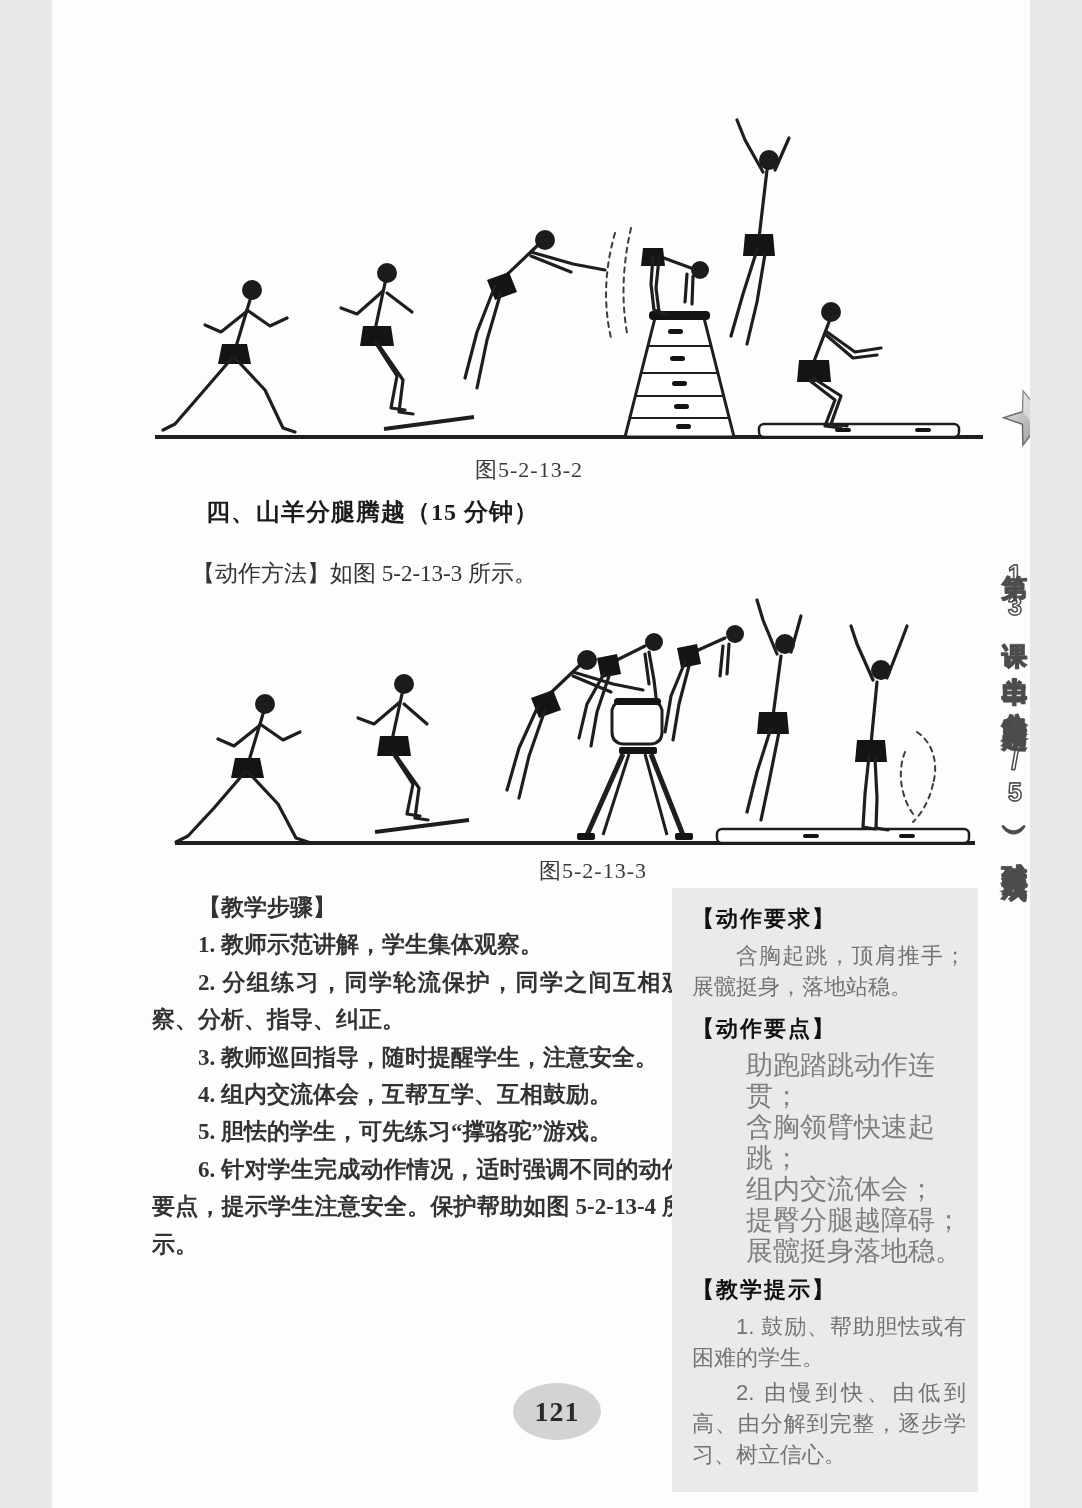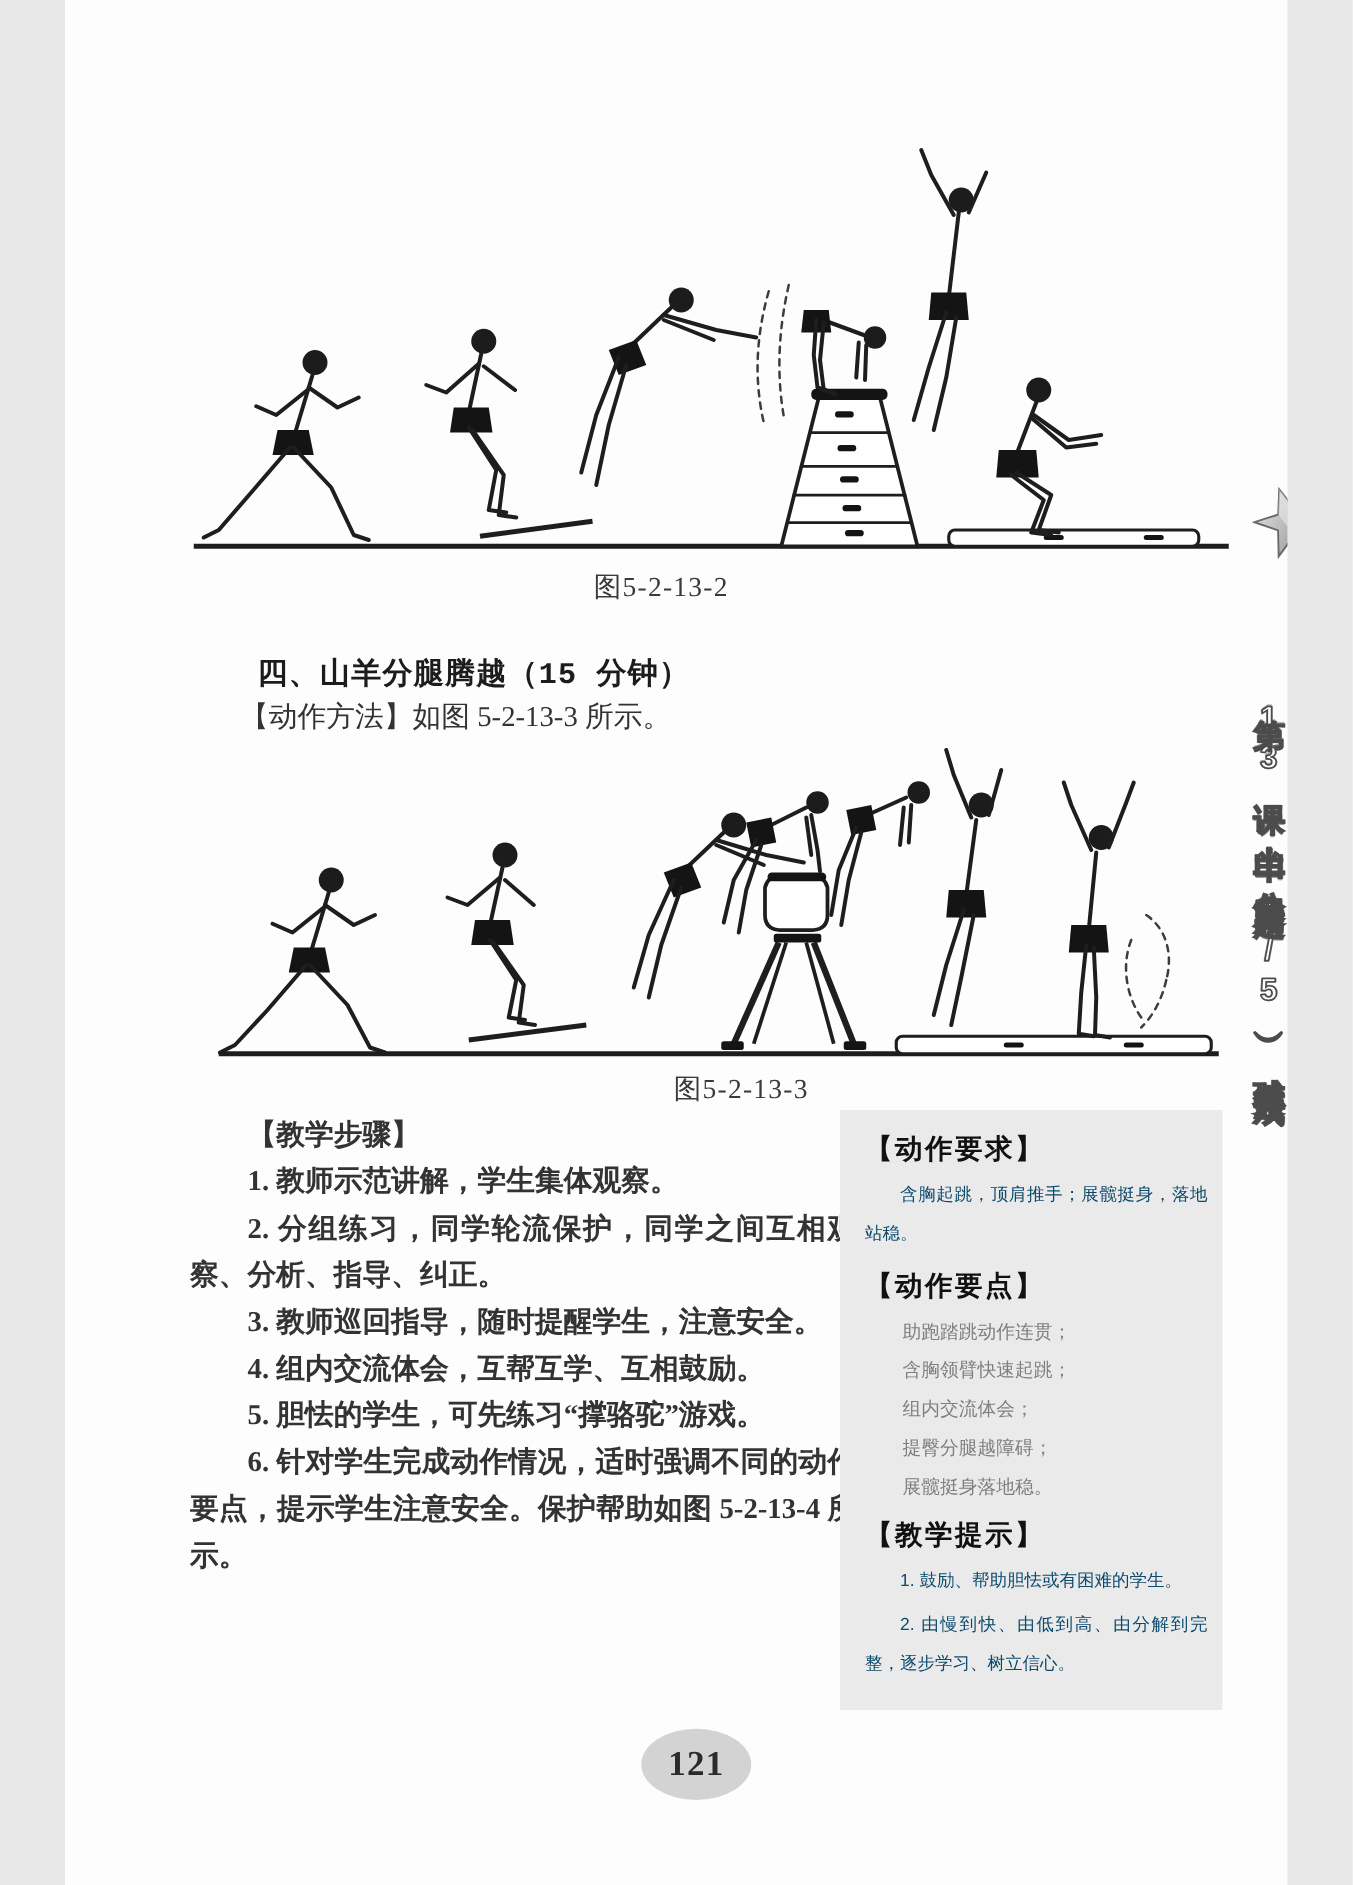--- a/index.html
+++ b/index.html
@@ -12,22 +12,22 @@
   svg .sh{fill:#141414;stroke:none;}
   svg .dash{stroke:#3c3c3c;stroke-width:2;fill:none;stroke-dasharray:5 5;stroke-linecap:round;}
   .caption{font-size:22px;color:#3a3a3a;text-align:center;letter-spacing:1px;}
   .heading{font-size:24px;font-weight:bold;color:#1c1c1c;letter-spacing:1px;}
   .method{font-size:23px;color:#333;}
   .steps{width:533px;font-size:23px;line-height:37.4px;text-align:justify;color:#333;}
   .steps p{margin:0;text-indent:2em;}
   .infobox{width:274px;background:#eaeaea;padding:16px 12px 18px 20px;
            font-family:"Liberation Sans",sans-serif;}
   .infobox h4{margin:0 0 6px 0;font-size:22px;font-weight:bold;color:#111;letter-spacing:2px;}
-  .infobox p{margin:0 0 4px 0;font-size:14px;line-height:31px;color:#0c4a6e;text-indent:2em;text-align:justify;}
-  .infobox .pointline{display:block;font-size:15px;line-height:31px;color:#7f7f7f;padding-left:2em;}
+  .infobox p{margin:0 0 4px 0;font-size:22px;line-height:31px;color:#737373;text-indent:2em;text-align:justify;}
+  .infobox .pointline{display:block;font-size:27px;line-height:31px;color:#7f7f7f;padding-left:2em;}
   .infobox .gap{height:8px;}
   .vtext{writing-mode:vertical-rl;text-orientation:upright;}
   .grade{font-family:"Liberation Sans",sans-serif;font-size:21px;color:#3c3c3c;letter-spacing:6px;}
   .lesson{font-family:"Liberation Sans",sans-serif;font-weight:bold;font-size:25px;letter-spacing:4px;
           color:#ffffff;-webkit-text-stroke:1.3px #4c4c4c;
           text-shadow:1px 0 0 #9a9a9a,-1px 0 0 #9a9a9a,0 1px 0 #9a9a9a,0 -1px 0 #9a9a9a;}
   .sideline{width:4px;background:#6e6e6e;}
   .badge{width:88px;height:57px;background:#d3d3d3;border-radius:50%;
          display:flex;align-items:center;justify-content:center;}
   .badge span{font-family:Liberation Serif, serif;font-weight:bold;font-size:28px;color:#2b2b2b;letter-spacing:1px;}
@@ -126,21 +126,21 @@
       <path d="M680,234 L708,254 L734,250" class="ln"></path>
       <path d="M679,237 L706,260 L730,257" class="ln"></path>
       <polygon points="652,262 682,262 684,284 650,284" class="sh"></polygon>
       <path d="M666,280 L694,298 L684,326 L700,328" class="ln"></path>
       <path d="M662,282 L688,302 L678,328 L694,330" class="ln"></path>
     </g>
   </svg>
 
   <div class="abs caption" style="left:352px;top:455px;width:250px;">图5-2-13-2</div>
 
-  <div class="abs heading" style="left:154px;top:522px;font-family:Liberation Mono, monospace;">四、山羊分腿腾越（15 分钟）</div>
+  <div class="abs heading" style="left:154px;top:496px;">四、山羊分腿腾越（15 分钟）</div>
 
   <div class="abs method" style="left:140px;top:558px;">【动作方法】如图 5-2-13-3 所示。</div>
 
   <svg class="abs" style="left:105px;top:592px;" width="840" height="262" viewBox="0 0 840 262">
     <line x1="18" y1="251" x2="818" y2="251" stroke="#1e1e1e" stroke-width="4"></line>
     <g>
       <line x1="218" y1="240" x2="312" y2="228" stroke="#1e1e1e" stroke-width="4"></line>
     </g>
 
     <g>

